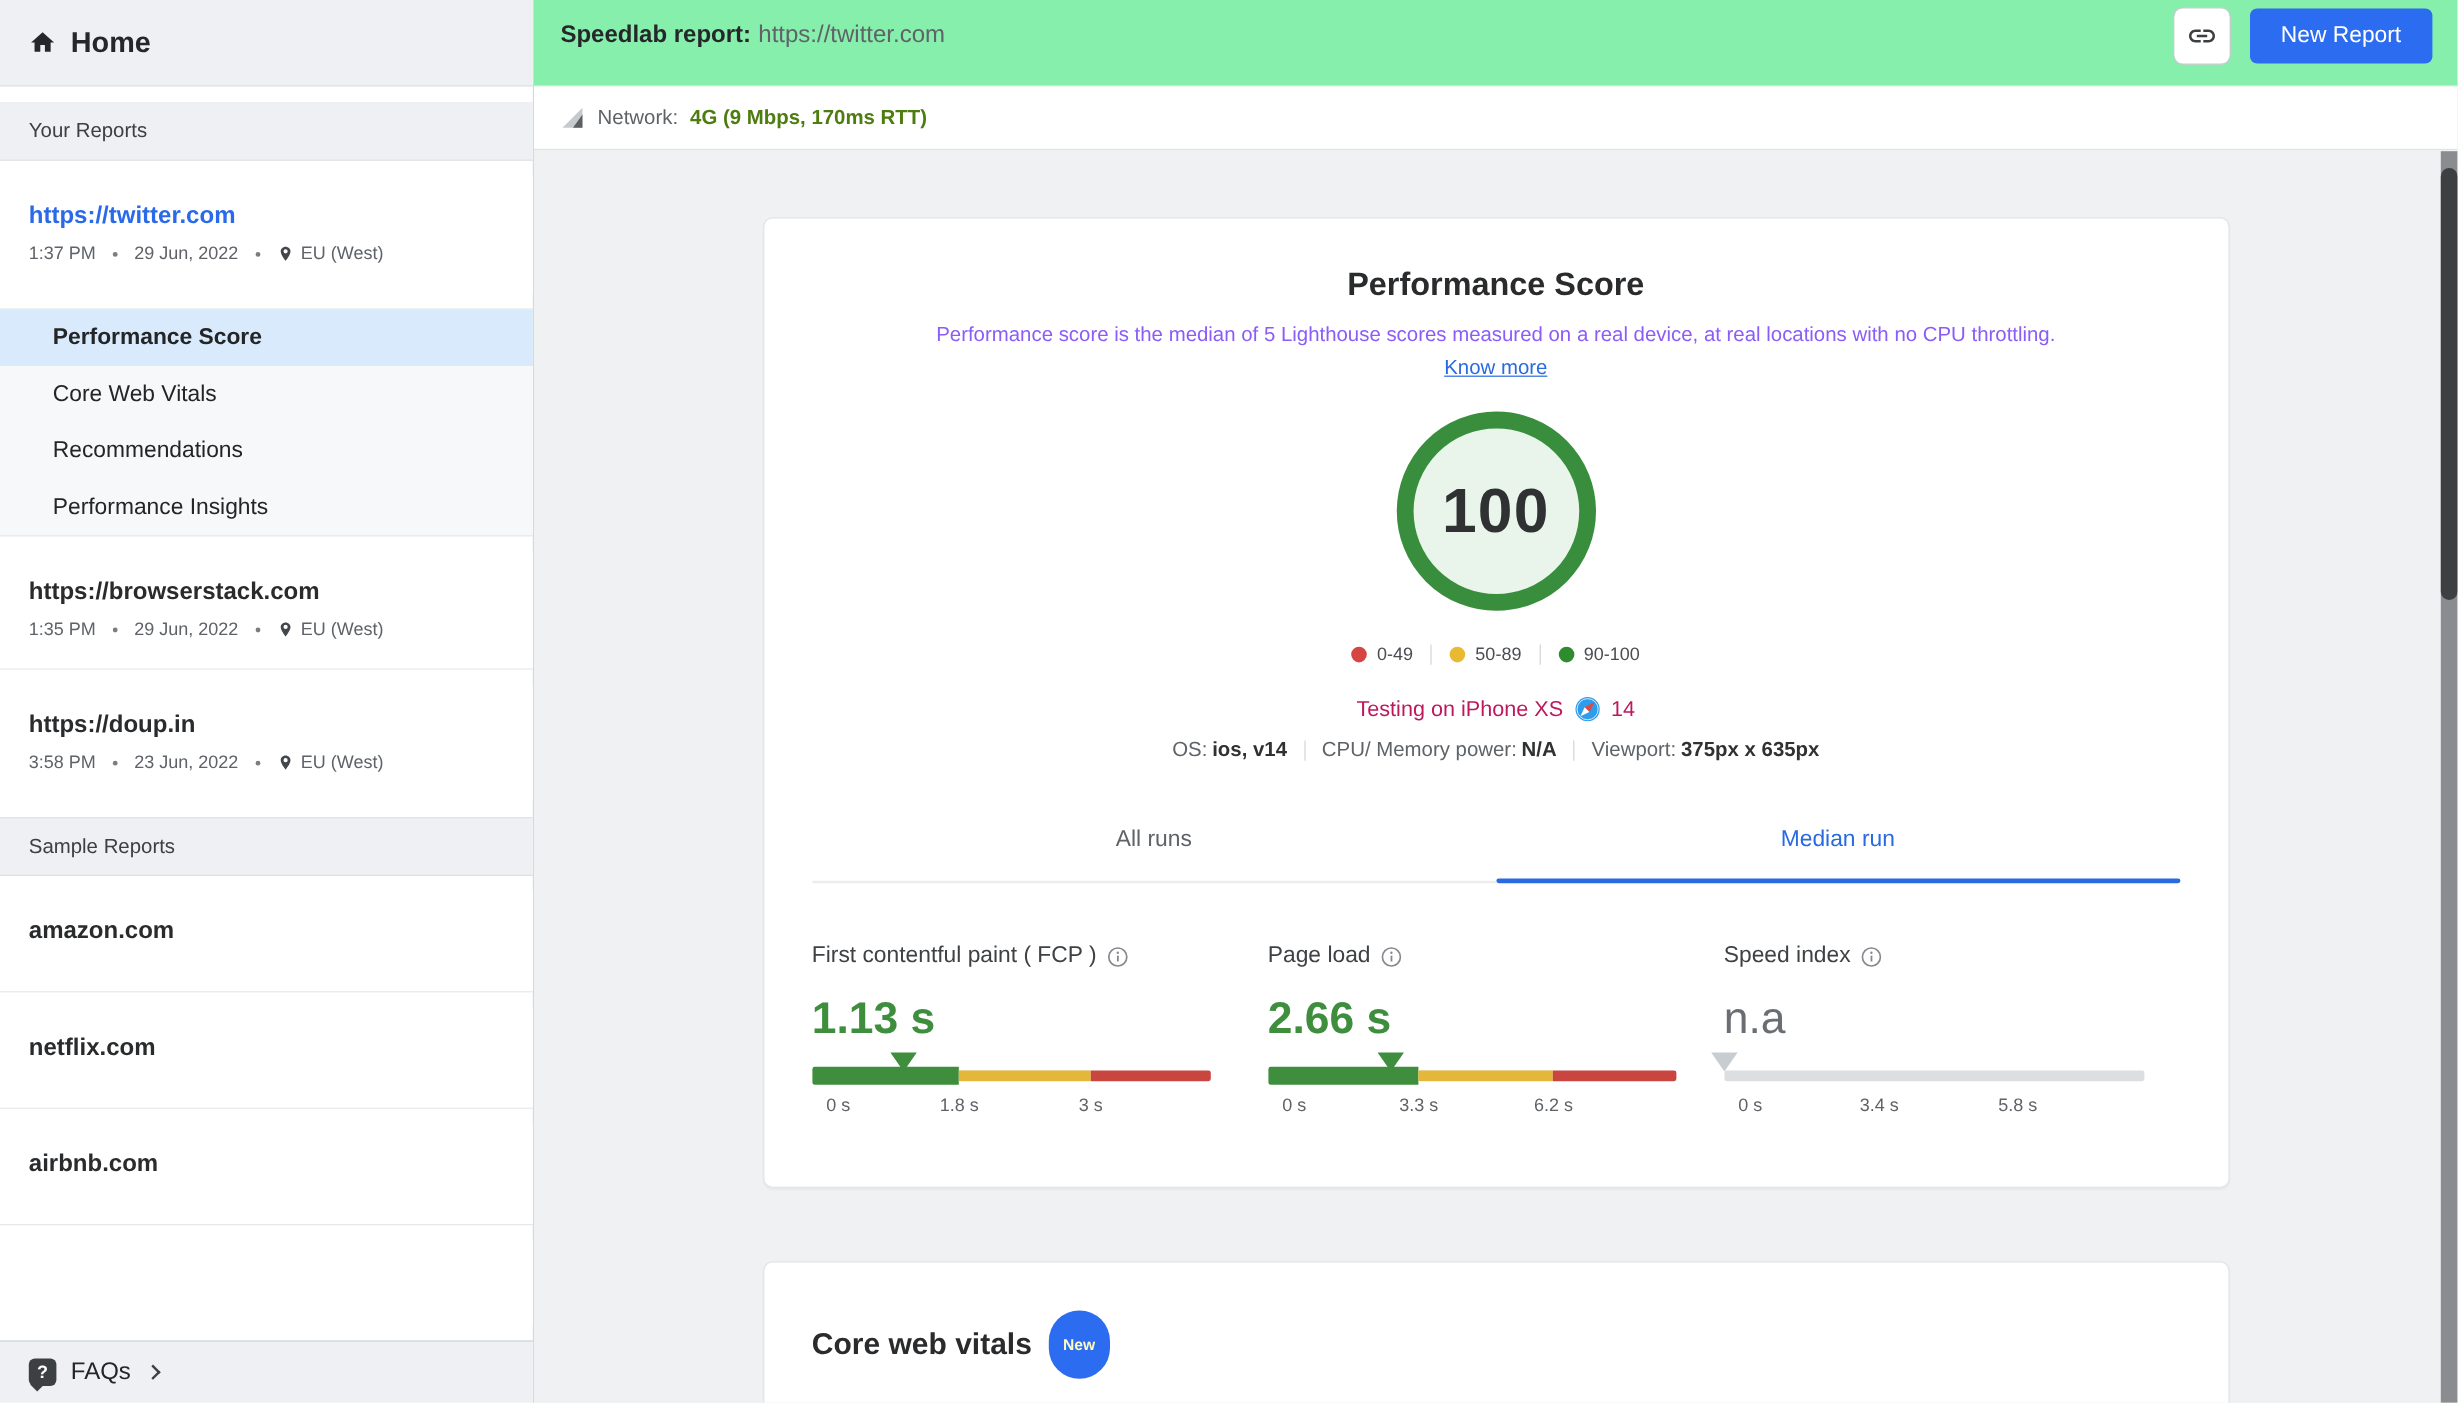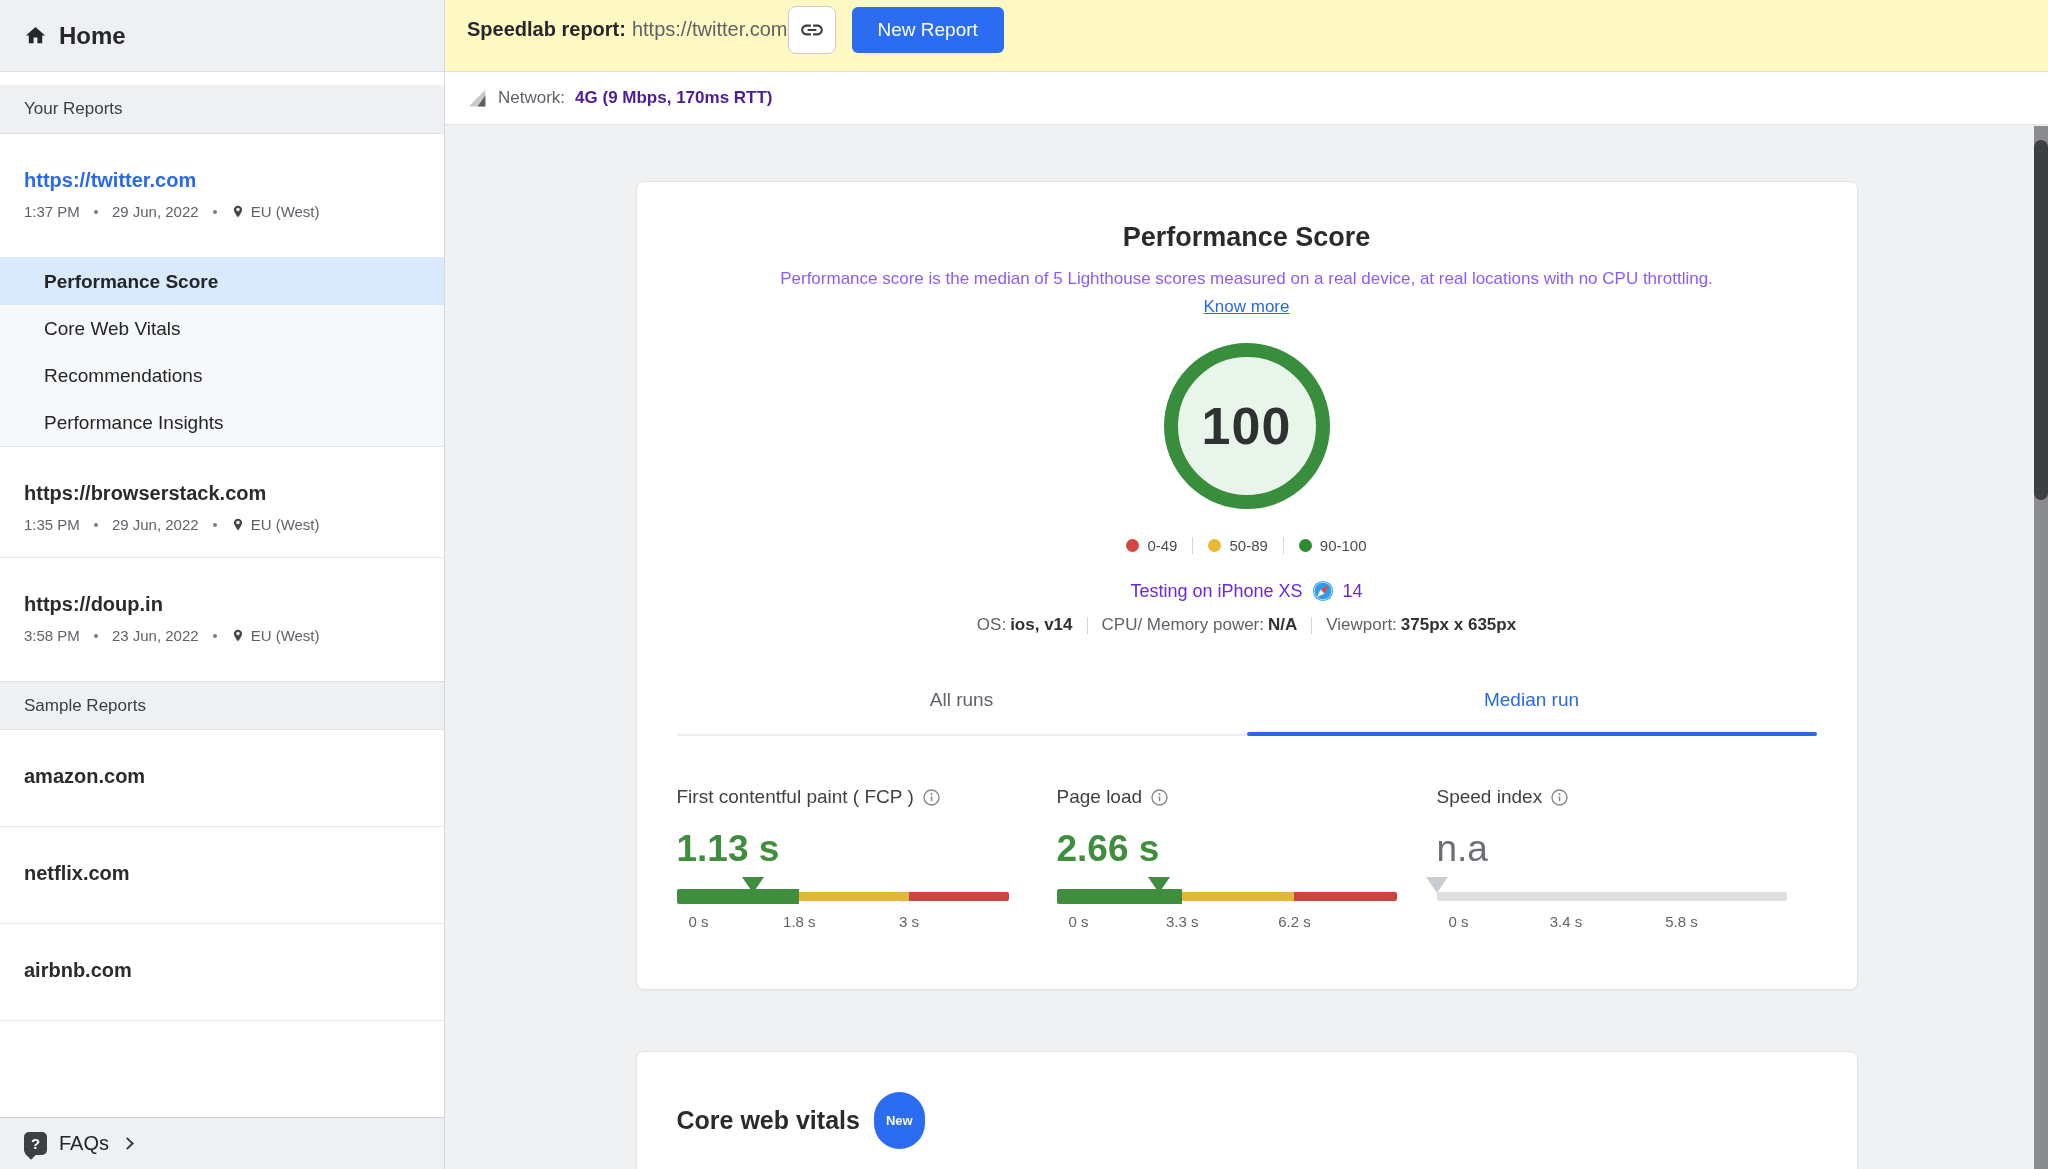--- a/index.html
+++ b/index.html
@@ -23,47 +23,47 @@
   .sample-item { height: 84px; flex: 0 0 84px; padding: 22px 24px 0; border-bottom: 1px solid #e5e8ea; font-size: 20px; font-weight: bold; color: #2a2b2d; background: #fff; cursor: pointer; }
   .sidebar-spacer { flex: 1 1 auto; background: #fff; }
   .faq-row { height: 52px; flex: 0 0 52px; background: #eef0f3; border-top: 1px solid #d0d4d8; display: flex; align-items: center; gap: 12px; padding: 0 24px; font-size: 20px; color: #232527; cursor: pointer; }
   .faq-bubble { position: relative; width: 23px; height: 23px; background: #3c4043; border-radius: 5px; display: flex; align-items: center; justify-content: center; }
   .faq-bubble::before { content: "?"; color: #fff; font-size: 15px; font-weight: bold; }
   .faq-bubble::after { content: ""; position: absolute; left: 3px; bottom: -3px; width: 8px; height: 8px; background: #3c4043; transform: rotate(45deg); }
   .chev-right { width: 9px; height: 9px; border-top: 2px solid #3c4043; border-right: 2px solid #3c4043; transform: rotate(45deg); margin-left: 2px; }
 
   
   .main { flex: 1 1 auto; display: flex; flex-direction: column; background: #f0f1f2; min-width: 0; }
-  .topbar { height: 72px; flex: 0 0 72px; background: #fef9c3; border-bottom: 1px solid #dde1e5; display: flex; align-items: center; padding: 0 21px 12px 22px; }
+  .topbar { height: 72px; flex: 0 0 72px; background: #86efac; border-bottom: 1px solid #dde1e5; display: flex; align-items: center; justify-content: space-between; padding: 0 21px 12px 22px; }
   .topbar-title { font-size: 20px; font-weight: bold; color: #26272a; }
   .topbar-url { font-weight: normal; color: #5f6368; margin-left: 6px; }
   .topbar-actions { display: flex; align-items: center; gap: 16px; }
   .link-btn { width: 48px; height: 48px; background: #fff; border: 1px solid #c6cacd; border-radius: 8px; display: flex; align-items: center; justify-content: center; cursor: pointer; }
   .new-report-btn { height: 46px; padding: 0 26px; background: #2b6cf0; color: #fff; border: none; border-radius: 6px; font-size: 19px; font-family: "Liberation Sans", sans-serif; cursor: pointer; }
   .networkbar { height: 53px; flex: 0 0 53px; background: #fff; border-bottom: 1px solid #e1e4e7; display: flex; align-items: center; gap: 10px; padding: 0 22px; font-size: 17px; color: #5f6368; }
-  .network-value { font-weight: bold; color: #4c1d95; }
+  .network-value { font-weight: bold; color: #4d7c0f; }
 
   .scrollarea { flex: 1 1 auto; overflow: hidden; padding-top: 56px; }
   .card { width: 1222px; margin: 0 auto; background: #fff; border: 1px solid #e2e4e7; border-radius: 8px; box-shadow: 0 1px 2px rgba(0,0,0,0.04); }
   .perf-card { padding: 40px 40px 56px; }
 
   .card-title { text-align: center; font-size: 27px; font-weight: bold; color: #2a2b2d; }
   .card-desc { text-align: center; font-size: 17px; color: #8b5cf6; margin-top: 16px; }
   .know-more { display: block; text-align: center; margin-top: 8px; font-size: 17px; font-weight: normal; color: #2a6ae0; text-decoration: underline; }
 
   .score-ring { width: 166px; height: 166px; border: 14px solid #388e3c; border-radius: 50%; background: #e9f5ea; margin: 26px auto 0; display: flex; align-items: center; justify-content: center; }
   .score-num { font-size: 52px; font-weight: bold; color: #2f3133; letter-spacing: 1px; }
 
   .legend { display: flex; align-items: center; justify-content: center; gap: 15px; margin-top: 28px; font-size: 15px; color: #4a4d51; }
   .legend-item { display: flex; align-items: center; gap: 8px; }
   .dot { width: 13px; height: 13px; border-radius: 50%; }
   .dot-red { background: #d64541; } .dot-yellow { background: #e8b931; } .dot-green { background: #2e8b2e; }
   .vsep { width: 1px; height: 17px; background: #d2d5d8; }
 
-  .testing-row { display: flex; align-items: center; justify-content: center; gap: 9px; margin-top: 26px; font-size: 18px; color: #6d28d9; }
+  .testing-row { display: flex; align-items: center; justify-content: center; gap: 9px; margin-top: 26px; font-size: 18px; color: #be185d; }
   .specs-row { display: flex; align-items: center; justify-content: center; gap: 14px; margin-top: 13px; font-size: 17px; color: #5f6368; }
   .spec-val { font-weight: bold; color: #2f3133; margin-left: 4px; }
   .spec-pair { display: flex; align-items: center; }
 
   .tabs { display: flex; margin-top: 54px; }
   .tab { flex: 1; text-align: center; padding-bottom: 25px; font-size: 19px; color: #5f6368; position: relative; cursor: pointer; }
   .tab::after { content: ""; position: absolute; left: 0; right: 0; bottom: 0; height: 2px; background: #ececec; }
   .tab.active { color: #2a6ae0; }
   .tab.active::after { height: 4px; background: #2a6ae0; border-radius: 2px; }
 

